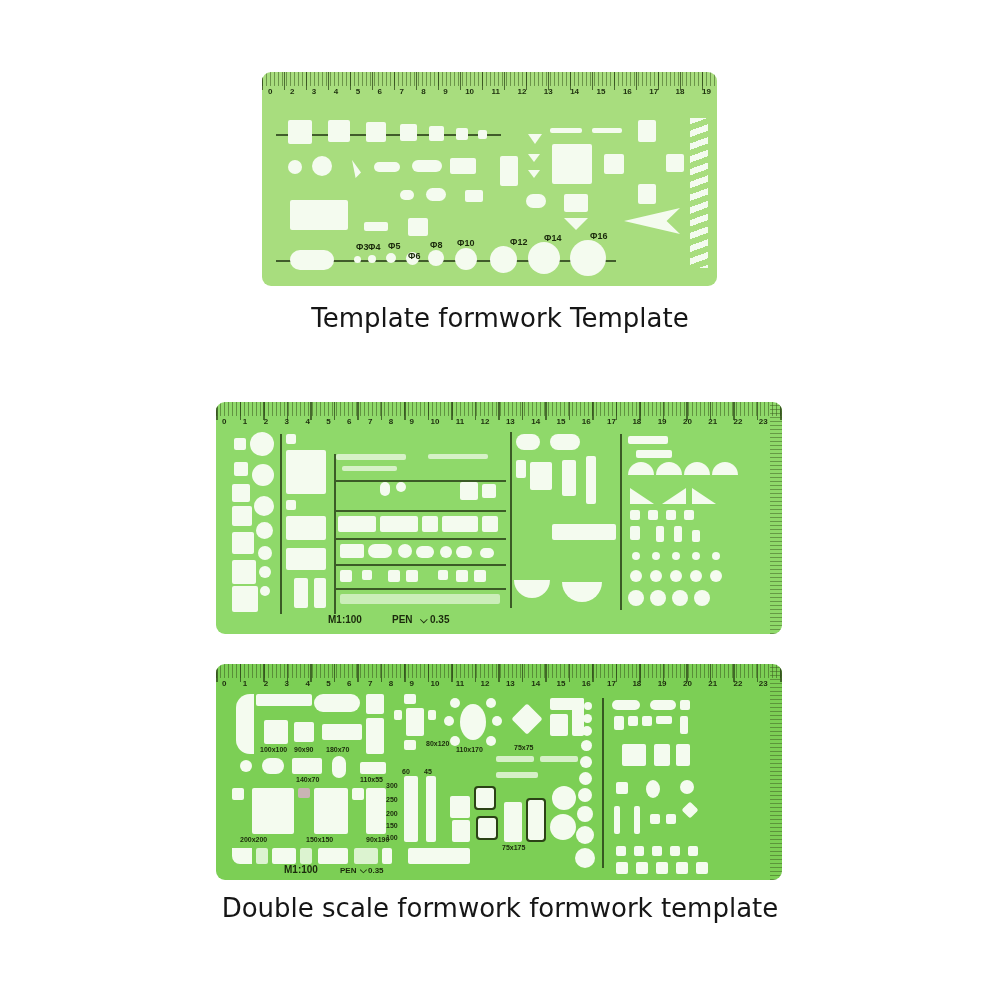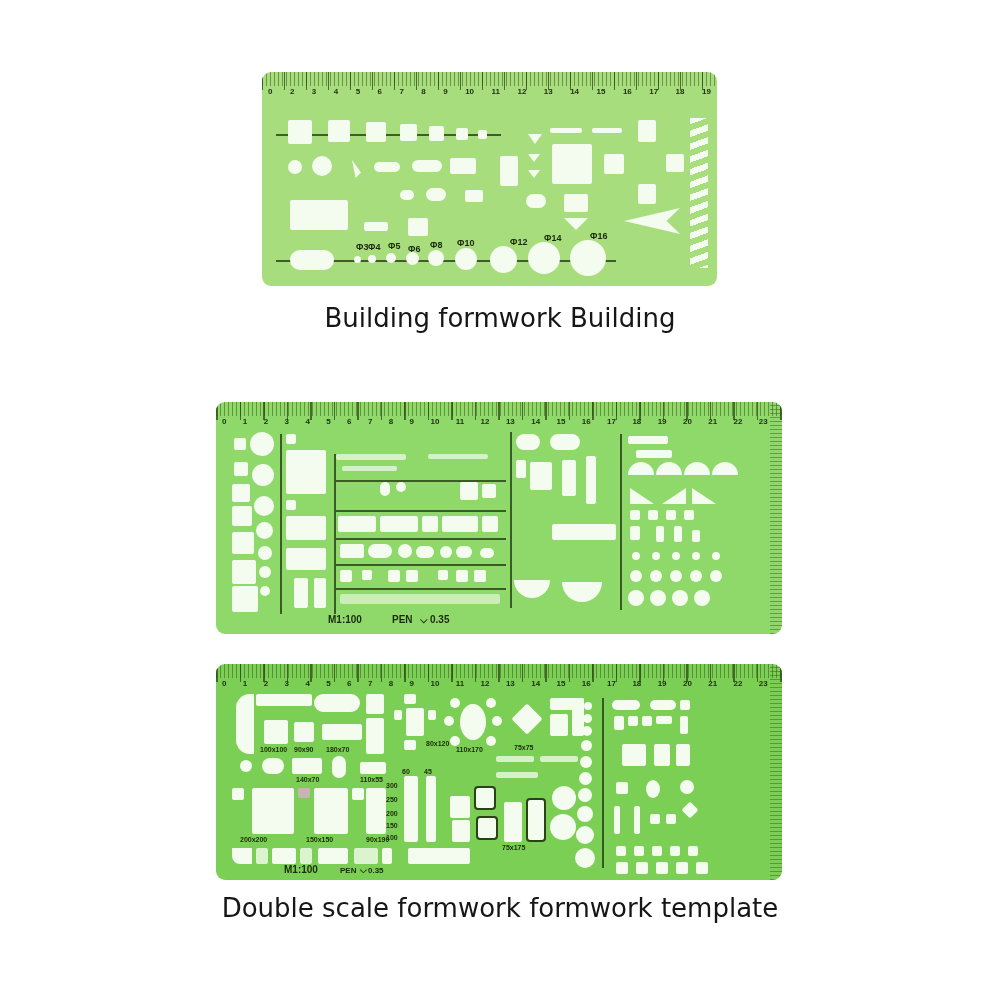--- a/index.html
+++ b/index.html
@@ -105,30 +105,30 @@
   <div class="hole circ" style="left:124px;top:181px;width:10px;height:10px;"></div>
   <div class="hole circ" style="left:144px;top:180px;width:13px;height:13px;"></div>
   <div class="hole circ" style="left:166px;top:178px;width:16px;height:16px;"></div>
   <div class="hole circ" style="left:193px;top:176px;width:22px;height:22px;"></div>
   <div class="hole circ" style="left:228px;top:174px;width:27px;height:27px;"></div>
   <div class="hole circ" style="left:266px;top:170px;width:32px;height:32px;"></div>
   <div class="hole circ" style="left:308px;top:168px;width:36px;height:36px;"></div>
   <span class="label" style="left:94px;top:170px;">Φ3</span>
   <span class="label" style="left:106px;top:170px;">Φ4</span>
   <span class="label" style="left:126px;top:169px;">Φ5</span>
-  <span class="label" style="left:146px;top:172px;">Φ6</span>
+  <span class="label" style="left:146px;top:179px;">Φ6</span>
   <span class="label" style="left:168px;top:168px;">Φ8</span>
   <span class="label" style="left:195px;top:166px;">Φ10</span>
   <span class="label" style="left:248px;top:165px;">Φ12</span>
   <span class="label" style="left:282px;top:161px;">Φ14</span>
   <span class="label" style="left:328px;top:159px;">Φ16</span>
   <div class="zig" style="left:428px;top:46px;height:150px;"></div>
 </div>
 
-<div class="caption cap1">Building formwork Building</div>
+<div class="caption cap1">Template formwork Template</div>
 
 <div class="template t2">
   <div class="ruler"></div>
   <div class="ruler-major" style="background:repeating-linear-gradient(90deg,#263d12 0 1.5px,transparent 1.5px 23.5px);"></div>
   <div class="vruler"></div>
   <div class="nums" style="right:14px;">
     <span>0</span>
     <span>1</span>
     <span>2</span>
     <span>3</span>

